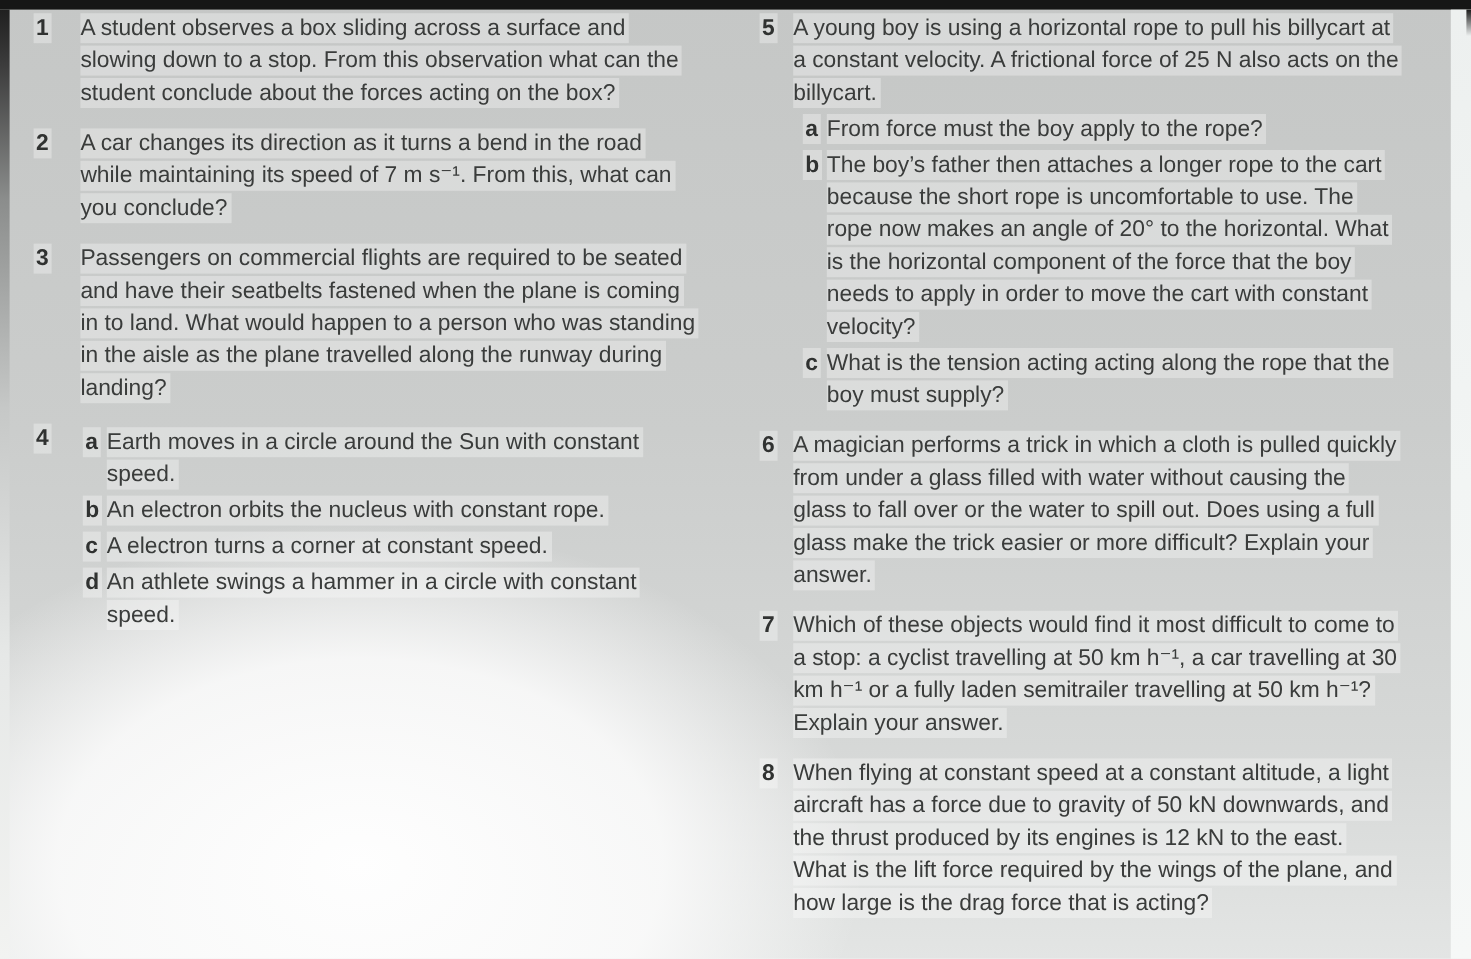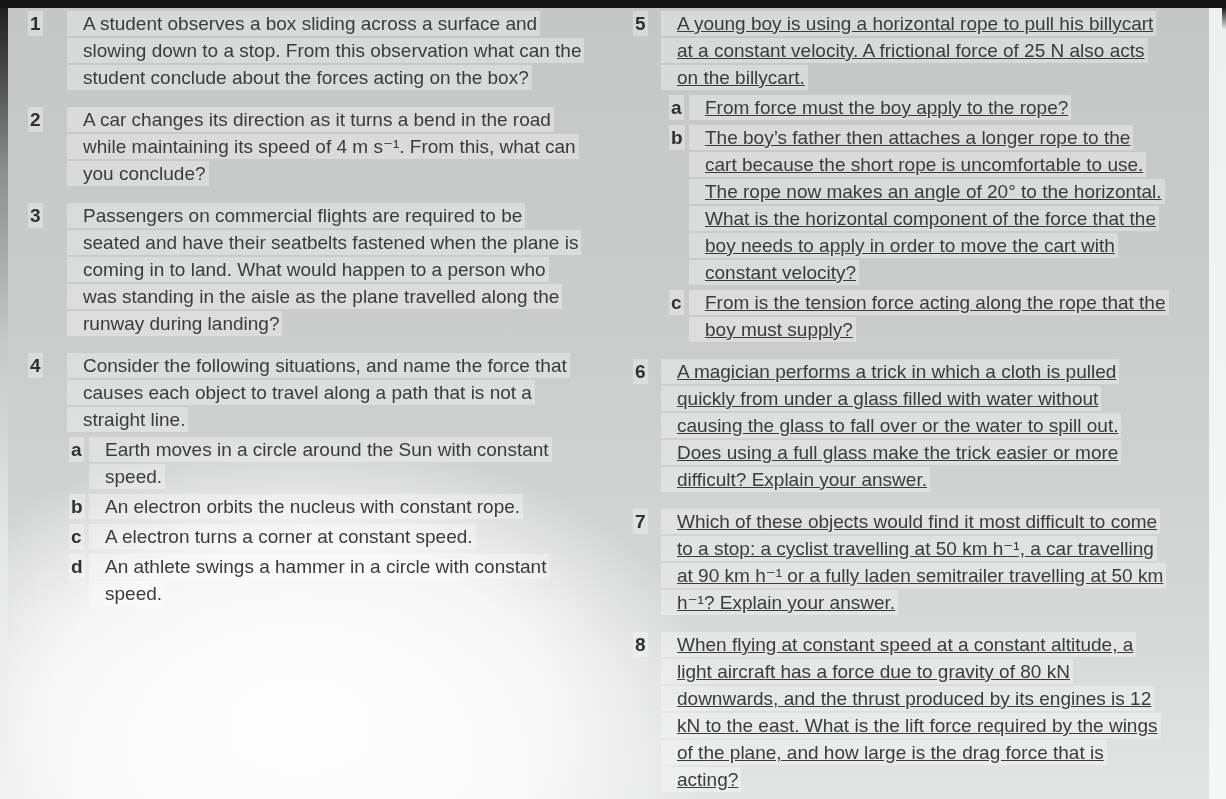--- a/index.html
+++ b/index.html
@@ -40,29 +40,29 @@
   .col-left{left:28px;width:554px;}
   .col-right{left:633px;width:533px;}
   .question{
     display:grid;margin-bottom:15px;
     font-size:19px;line-height:27px;
   }
   .col-left .question{grid-template-columns:39px 1fr;}
   .col-right .question{grid-template-columns:28px 1fr;}
   .q-num{font-weight:bold;color:#303231;}
   .q-text{max-width:515px;}
-  .col-right .q-text{max-width:505px;text-decoration:underline;}
+  .col-right .q-text{max-width:505px;}
   .sub{
     display:grid;grid-template-columns:20px 1fr;margin-top:3px;margin-left:2px;
   }
   .col-right .sub{margin-left:8px;}
   .sub-letter{font-weight:bold;color:#303231;}
   .band{
     background:var(--band);
-    padding:2px 3px 2px 16px;
+    padding:2px 3px 2px 0;
     box-decoration-break:clone;
     -webkit-box-decoration-break:clone;
   }
   .q-num .band,.sub-letter .band{padding:2px 2px;}
 </style>
 </head>
 <body>
 
 <div class="page">
   <div class="top-bar"></div>
@@ -72,33 +72,32 @@
   <div class="col col-left" id="col-0">
       <div class="question">
         <div class="q-num"><span class="band">1</span></div>
         <div class="q-body">
           <div class="q-text"><span class="band">A student observes a box sliding across a surface and slowing down to a stop. From this observation what can the student conclude about the forces acting on the box?</span></div>
         </div>
       </div>
       <div class="question">
         <div class="q-num"><span class="band">2</span></div>
         <div class="q-body">
-          <div class="q-text"><span class="band">A car changes its direction as it turns a bend in the road while maintaining its speed of 4 m s⁻¹. From this, what can you conclude?</span></div>
+          <div class="q-text"><span class="band">A car changes its direction as it turns a bend in the road while maintaining its speed of 7 m s⁻¹. From this, what can you conclude?</span></div>
         </div>
       </div>
       <div class="question">
         <div class="q-num"><span class="band">3</span></div>
         <div class="q-body">
           <div class="q-text"><span class="band">Passengers on commercial flights are required to be seated and have their seatbelts fastened when the plane is coming in to land. What would happen to a person who was standing in the aisle as the plane travelled along the runway during landing?</span></div>
         </div>
       </div>
       <div class="question">
         <div class="q-num"><span class="band">4</span></div>
         <div class="q-body">
-          <div class="q-text"><span class="band">Consider the following situations, and name the force that causes each object to travel along a path that is not a straight line.</span></div>
           <div class="sub">
             <div class="sub-letter"><span class="band">a</span></div>
             <div class="sub-text q-text"><span class="band">Earth moves in a circle around the Sun with constant speed.</span></div>
           </div>
           <div class="sub">
             <div class="sub-letter"><span class="band">b</span></div>
             <div class="sub-text q-text"><span class="band">An electron orbits the nucleus with constant rope.</span></div>
           </div>
           <div class="sub">
             <div class="sub-letter"><span class="band">c</span></div>
@@ -119,36 +118,36 @@
           <div class="sub">
             <div class="sub-letter"><span class="band">a</span></div>
             <div class="sub-text q-text"><span class="band">From force must the boy apply to the rope?</span></div>
           </div>
           <div class="sub">
             <div class="sub-letter"><span class="band">b</span></div>
             <div class="sub-text q-text"><span class="band">The boy’s father then attaches a longer rope to the cart because the short rope is uncomfortable to use. The rope now makes an angle of 20° to the horizontal. What is the horizontal component of the force that the boy needs to apply in order to move the cart with constant velocity?</span></div>
           </div>
           <div class="sub">
             <div class="sub-letter"><span class="band">c</span></div>
-            <div class="sub-text q-text"><span class="band">From is the tension force acting along the rope that the boy must supply?</span></div>
+            <div class="sub-text q-text"><span class="band">What is the tension acting acting along the rope that the boy must supply?</span></div>
           </div>
         </div>
       </div>
       <div class="question">
         <div class="q-num"><span class="band">6</span></div>
         <div class="q-body">
           <div class="q-text"><span class="band">A magician performs a trick in which a cloth is pulled quickly from under a glass filled with water without causing the glass to fall over or the water to spill out. Does using a full glass make the trick easier or more difficult? Explain your answer.</span></div>
         </div>
       </div>
       <div class="question">
         <div class="q-num"><span class="band">7</span></div>
         <div class="q-body">
-          <div class="q-text"><span class="band">Which of these objects would find it most difficult to come to a stop: a cyclist travelling at 50 km h⁻¹, a car travelling at 90 km h⁻¹ or a fully laden semitrailer travelling at 50 km h⁻¹? Explain your answer.</span></div>
+          <div class="q-text"><span class="band">Which of these objects would find it most difficult to come to a stop: a cyclist travelling at 50 km h⁻¹, a car travelling at 30 km h⁻¹ or a fully laden semitrailer travelling at 50 km h⁻¹? Explain your answer.</span></div>
         </div>
       </div>
       <div class="question">
         <div class="q-num"><span class="band">8</span></div>
         <div class="q-body">
-          <div class="q-text"><span class="band">When flying at constant speed at a constant altitude, a light aircraft has a force due to gravity of 80 kN downwards, and the thrust produced by its engines is 12 kN to the east. What is the lift force required by the wings of the plane, and how large is the drag force that is acting?</span></div>
+          <div class="q-text"><span class="band">When flying at constant speed at a constant altitude, a light aircraft has a force due to gravity of 50 kN downwards, and the thrust produced by its engines is 12 kN to the east. What is the lift force required by the wings of the plane, and how large is the drag force that is acting?</span></div>
         </div>
       </div>
     </div>
 </div>
 
 </body></html>

